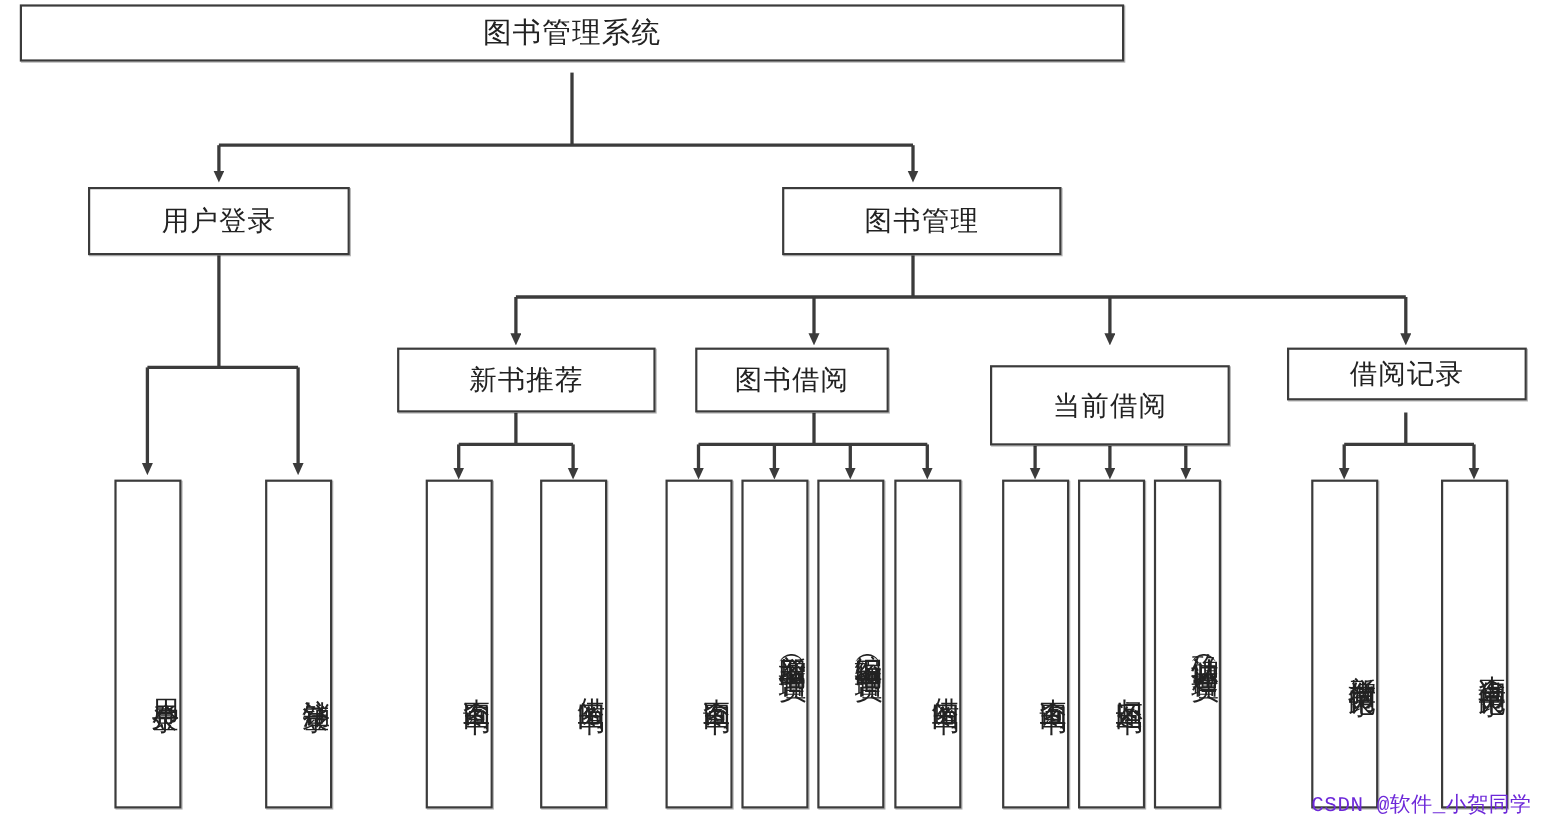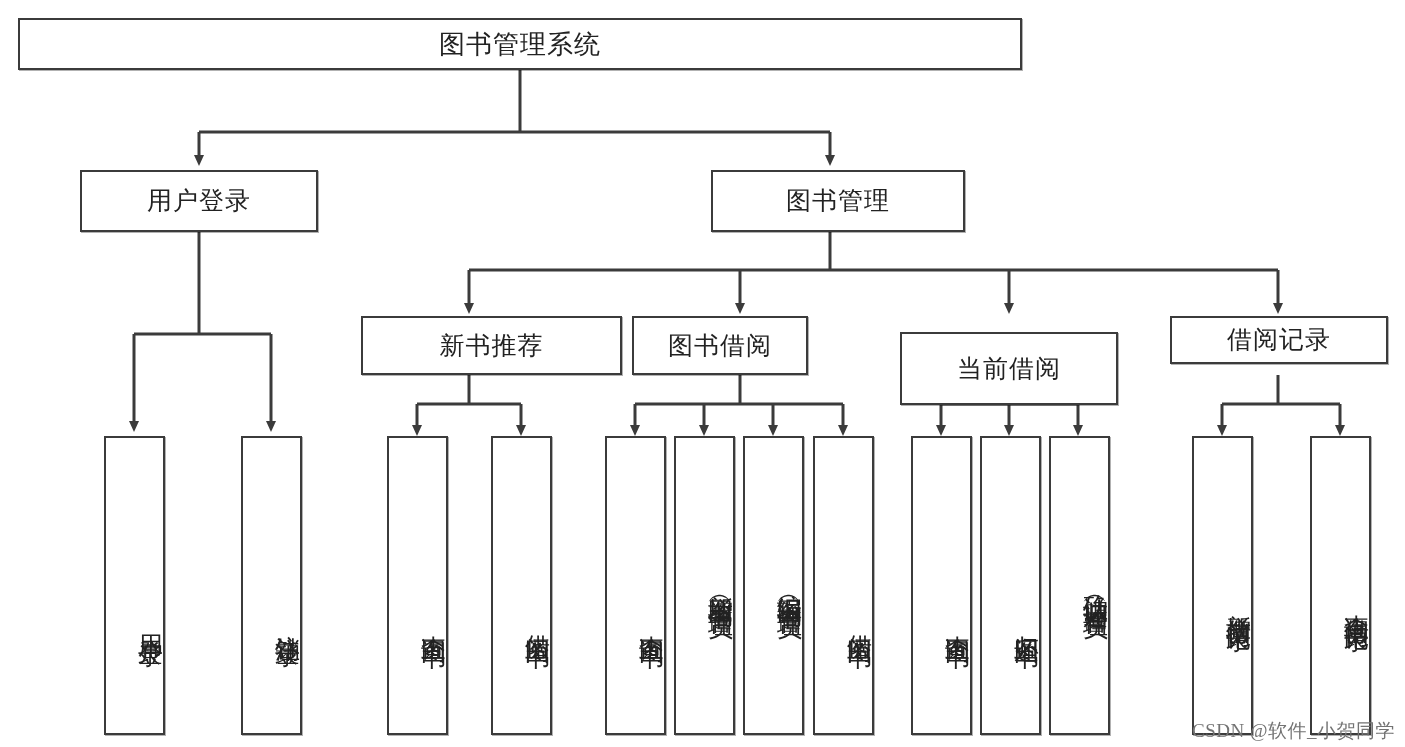--- a/index.html
+++ b/index.html
@@ -55,24 +55,24 @@
     line-height: 1.05;
   }
   .node.vert .vtext {
     writing-mode: vertical-rl;
     text-orientation: upright;
     display: block;
   }
   .watermark {
     position: absolute;
     font-size: 19px;
-    color: #737373;
+    color: #6d28d9;
     letter-spacing: 0.5px;
     white-space: nowrap;
-    font-family: Liberation Serif, serif;
+    font-family: Liberation Mono, monospace;
   }
 </style>
 </head>
 <body>
 
 <div id="canvas">
 
   <svg class="connectors" viewBox="0 0 1405 747" xmlns="http://www.w3.org/2000/svg">
     <defs>
       <marker id="arrow" markerWidth="11" markerHeight="11" refX="1" refY="5" orient="auto" markerUnits="userSpaceOnUse">
@@ -116,32 +116,32 @@
       <path d="M1009,404 L1009,426" marker-end="url(#arrow)"></path>
       <path d="M1078,404 L1078,426" marker-end="url(#arrow)"></path>
 
       <path d="M1278,375 L1278,404"></path>
       <path d="M1222,404 L1340,404"></path>
       <path d="M1222,404 L1222,426" marker-end="url(#arrow)"></path>
       <path d="M1340,404 L1340,426" marker-end="url(#arrow)"></path>
     </g>
   </svg>
 
-  <div class="node horiz root" style="left:18px; top:18px; width:1004px; height:52px;">
+  <div class="node horiz root" style="left:18px; top:4px; width:1004px; height:52px;">
     <span>图书管理系统</span>
   </div>
 
   <div class="node horiz" style="left:80px; top:170px; width:238px; height:62px;">
     <span>用户登录</span>
   </div>
   <div class="node horiz" style="left:711px; top:170px; width:254px; height:62px;">
     <span>图书管理</span>
   </div>
 
-  <div class="node horiz" style="left:361px; top:316px; width:261px; height:59px;align-items:center;">
+  <div class="node horiz" style="left:361px; top:316px; width:235px; height:59px;align-items:center;">
     <span>新书推荐</span>
   </div>
   <div class="node horiz" style="left:632px; top:316px; width:176px; height:59px;">
     <span>图书借阅</span>
   </div>
   <div class="node horiz" style="left:900px; top:316px; width:218px; height:73px;margin-top:16px;">
     <span>当前借阅</span>
   </div>
   <div class="node horiz" style="left:1170px; top:316px; width:218px; height:48px;">
     <span>借阅记录</span>

